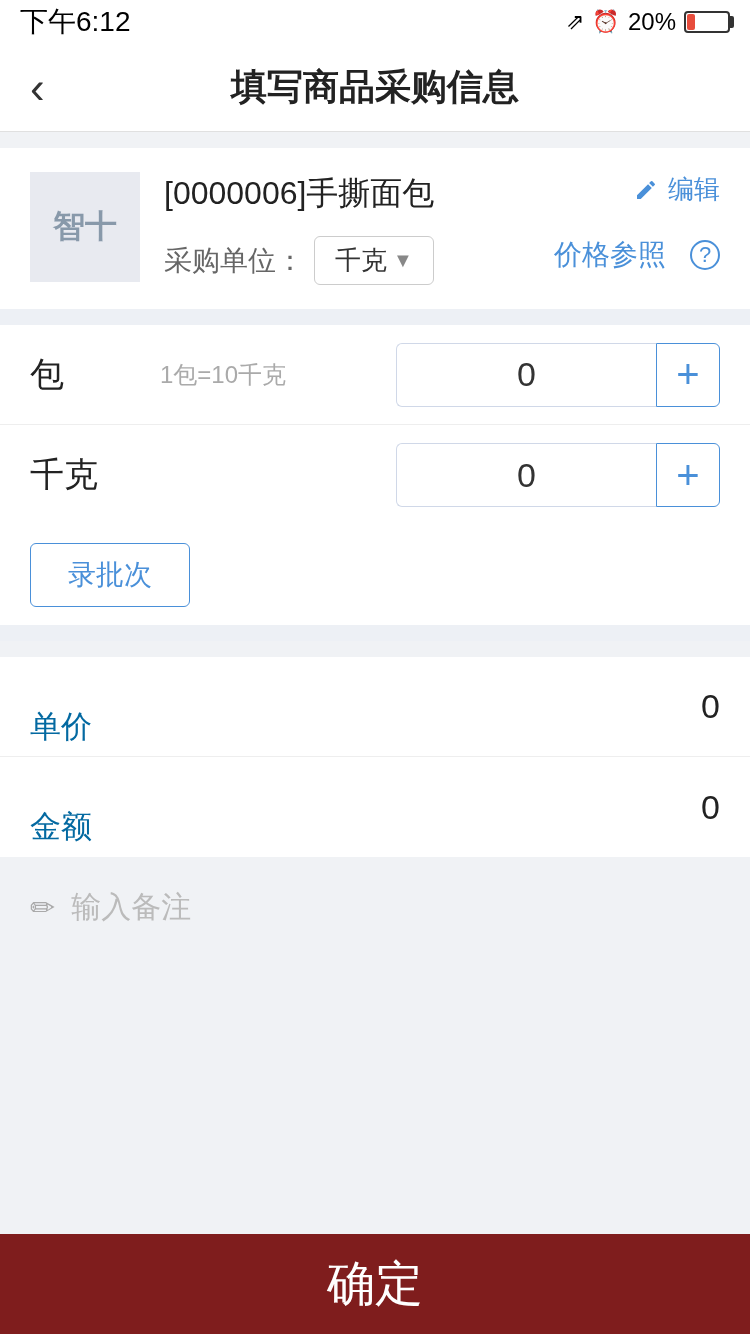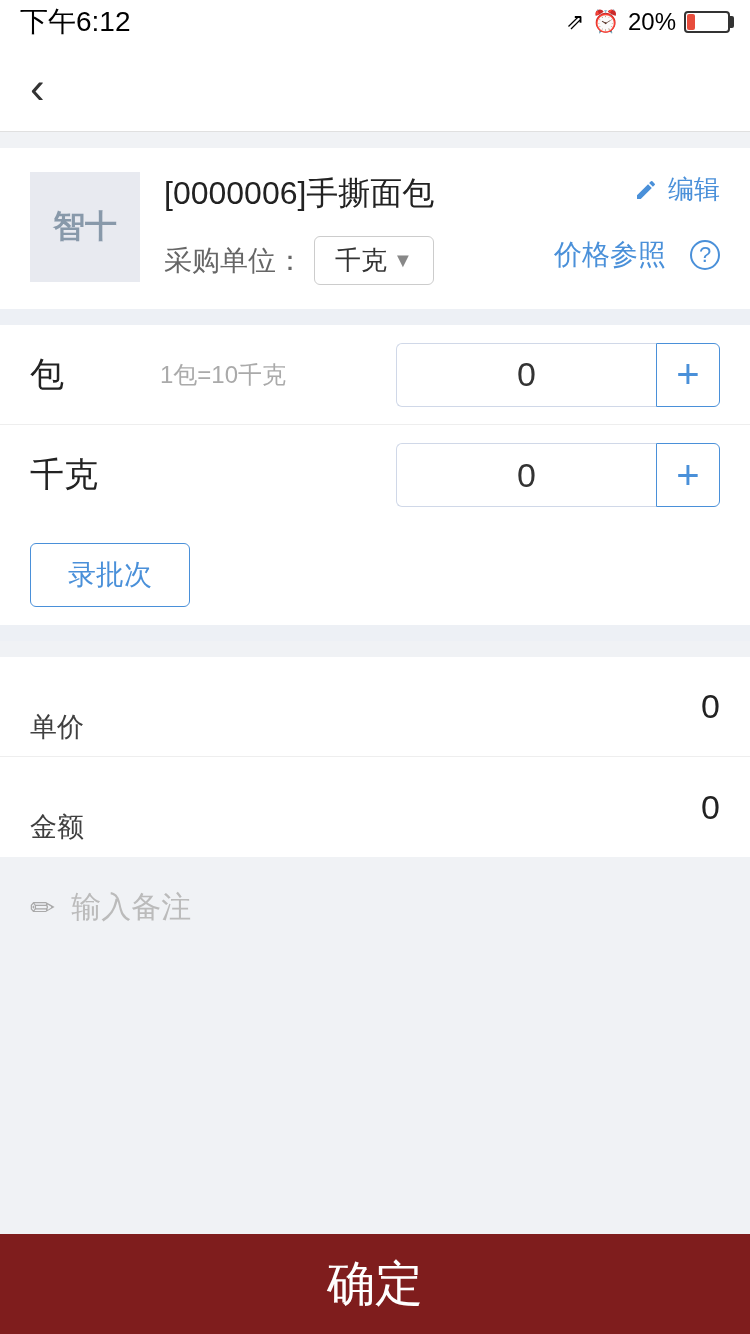--- a/index.html
+++ b/index.html
@@ -246,22 +246,22 @@
     .price-row {
       display: flex;
       align-items: center;
       justify-content: space-between;
       padding: 0 30px;
       height: 100px;
       border-bottom: 1px solid #eee;
     }
     .price-row:last-child { border-bottom: none; }
     .price-label {
-      font-size: 27px;
-      color: #404040;
+      font-size: 31px;
+      color: #0369a1;
       margin-top: 40px;
     }
     .price-value {
       font-size: 34px;
       color: #222;
     }
 
     
     .remark-section {
       background: #f0f2f5;
@@ -315,20 +315,21 @@
     <span style="font-size:22px;">⏰</span>
     <span>20%</span>
     <div class="battery-icon">
       <div class="battery-fill"></div>
     </div>
   </div>
 </div>
 
 <div class="nav-bar">
   <span class="nav-back">‹</span>
+  <span class="nav-title">填写商品采购信息</span>
 </div>
 
 <div class="product-card">
   <div class="product-image">
     <span class="product-image-text">智十</span>
   </div>
   <div class="product-info">
     <div class="product-header">
       <span class="product-name">[0000006]手撕面包</span>
       <span class="product-edit">

